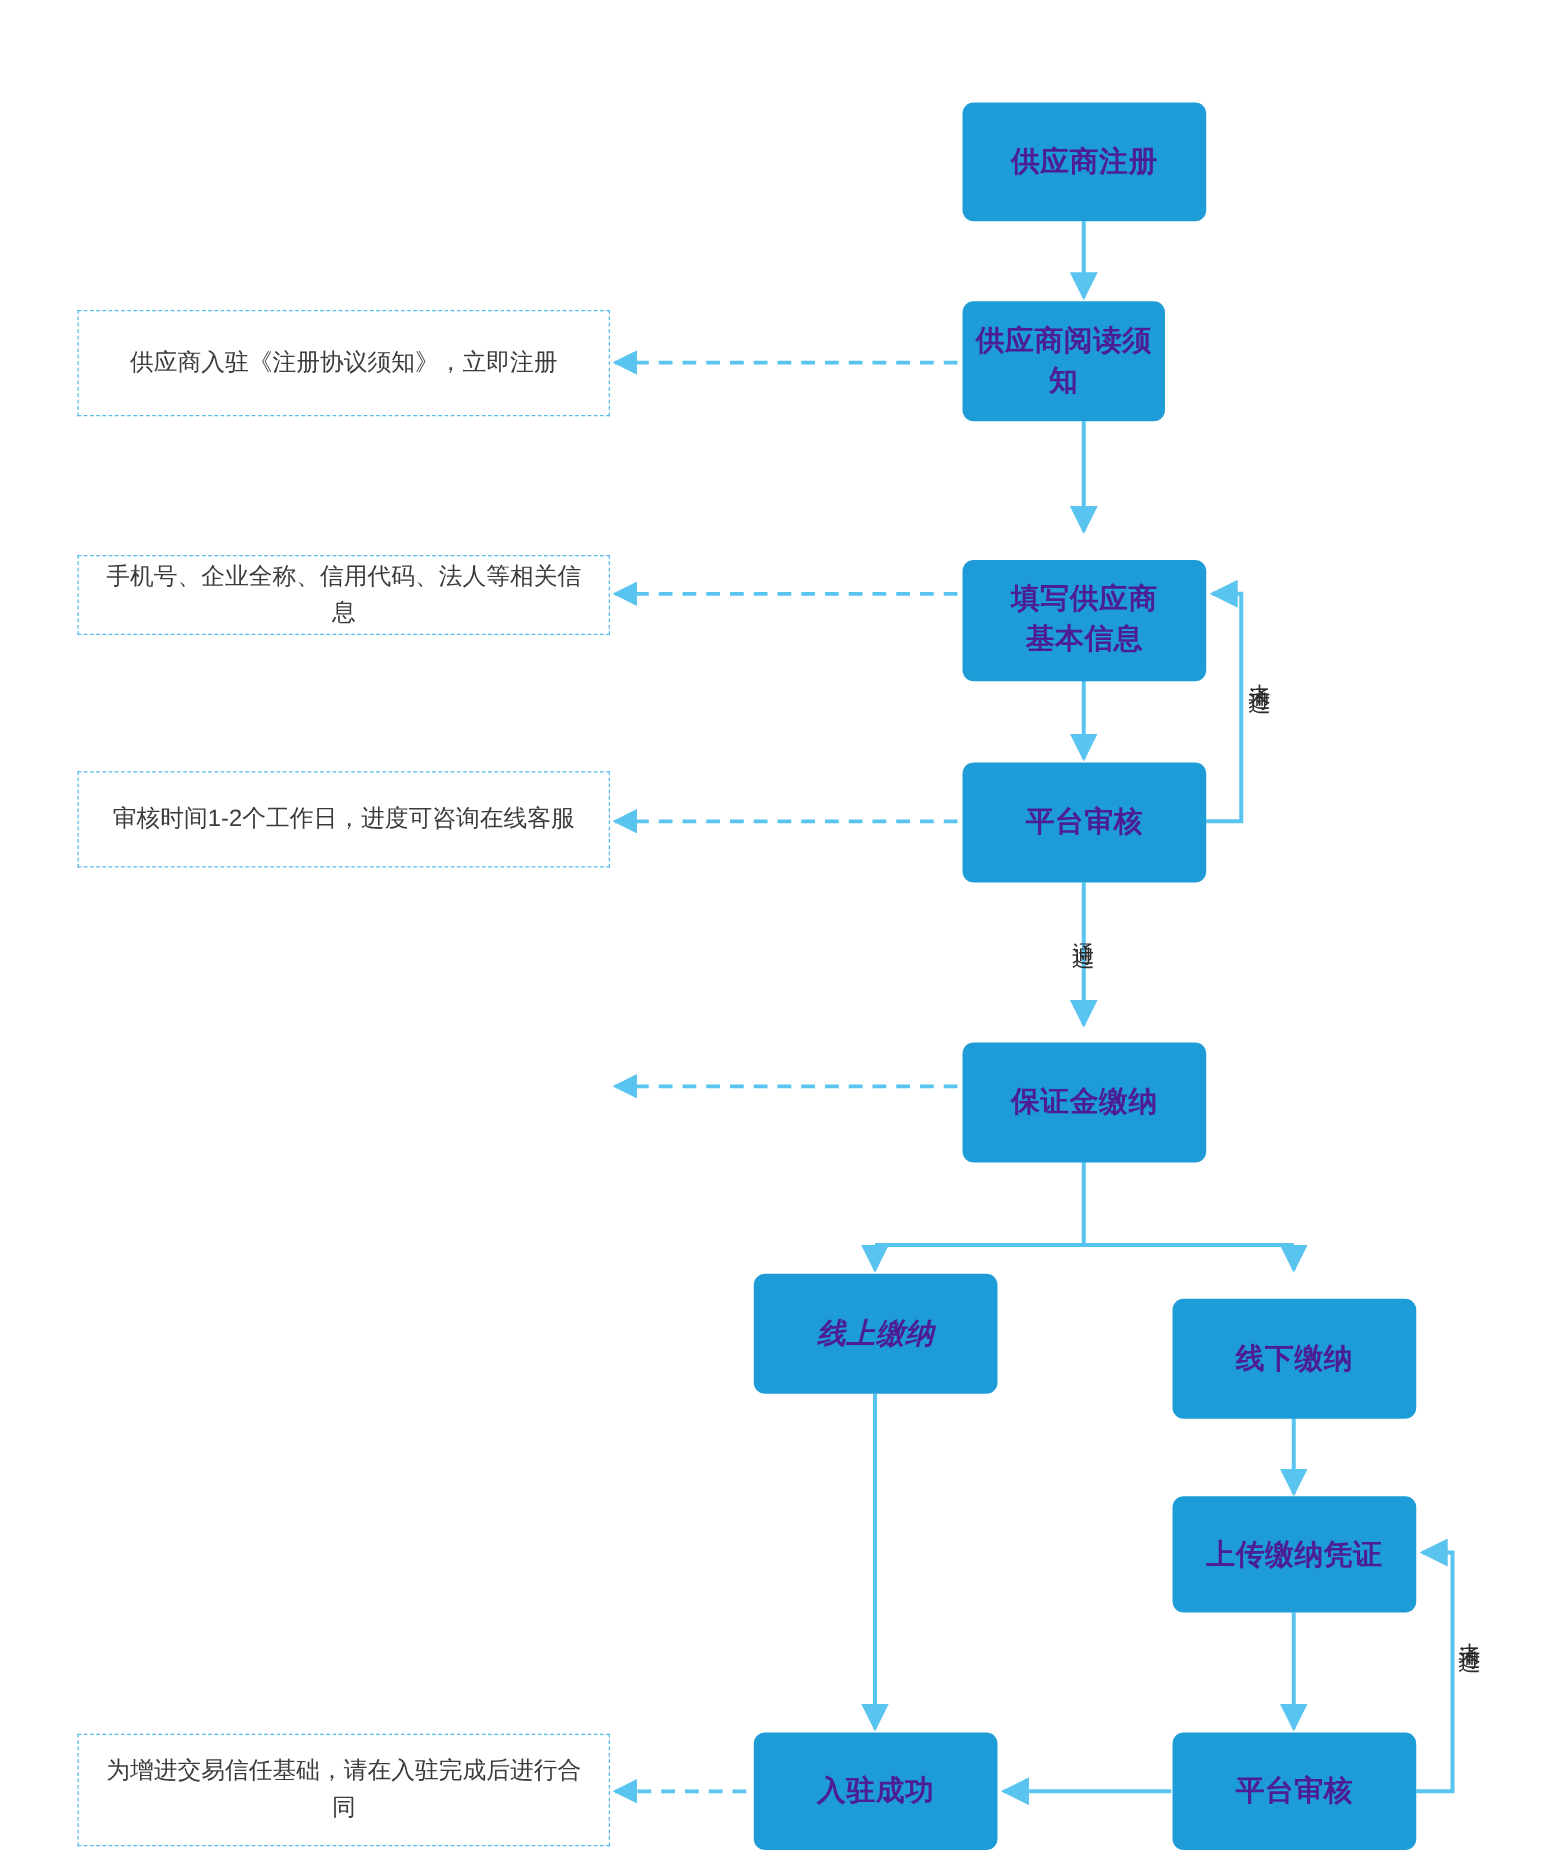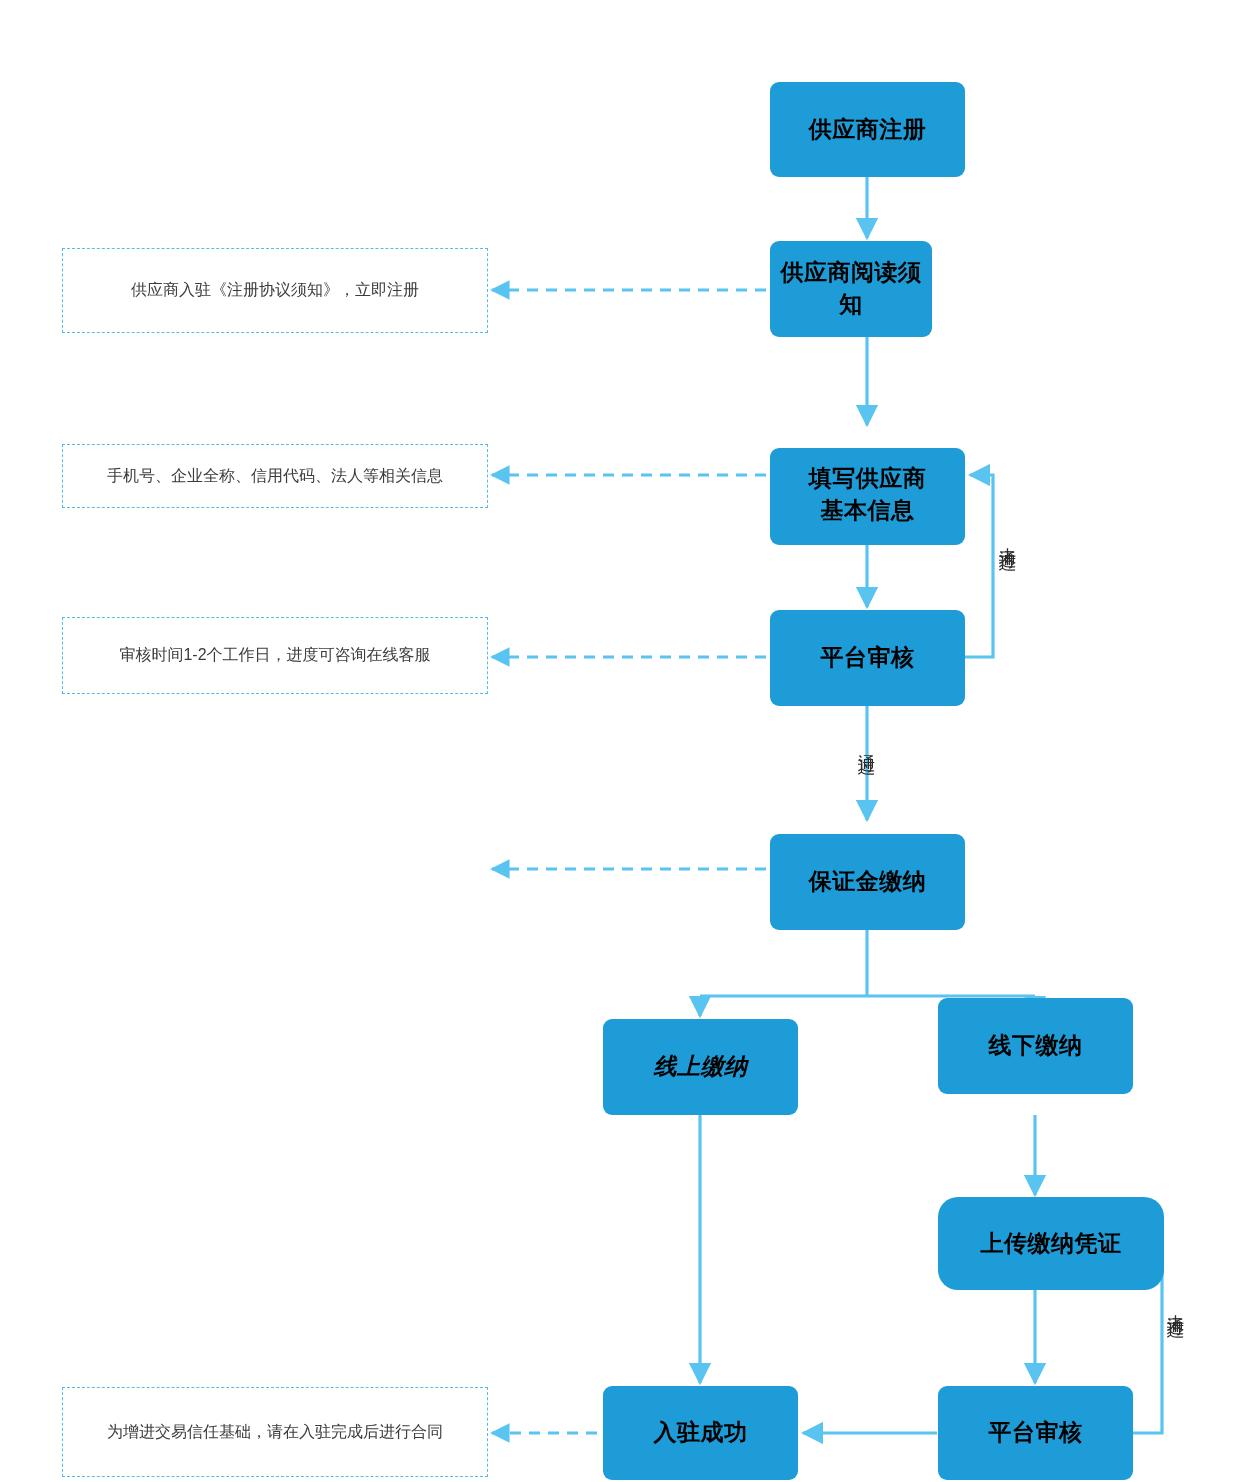--- a/index.html
+++ b/index.html
@@ -29,40 +29,40 @@
 
   
   .node {
     position: absolute;
     background: #1E9CD7;
     border-radius: 9px;
     display: flex;
     align-items: center;
     justify-content: center;
     text-align: center;
-    color: #000000;
+    color: #4c1d95;
     font-weight: bold;
     font-size: 23px;
     line-height: 1.38;
     letter-spacing: 0.5px;
     z-index: 3;
     padding: 4px 8px;
   }
 
   
   .note {
     position: absolute;
     background: #ffffff;
     border: 1.5px dashed #54BCEC;
     display: flex;
     align-items: center;
     justify-content: center;
     text-align: center;
     color: #3b3b3b;
-    font-size: 16px;
+    font-size: 19px;
     line-height: 1.55;
     z-index: 3;
     padding: 6px 14px;
   }
 
   
   .edge-label {
     position: absolute;
     color: #2b2b2b;
     font-size: 18px;
@@ -132,23 +132,23 @@
 
   <div class="node" style="left:770px; top:448px; width:195px; height:97px; white-space:pre-line;font-family:Liberation Mono, monospace;">填写供应商
 基本信息</div>
 
   <div class="node" style="left:770px; top:610px; width:195px; height:96px;">平台审核</div>
 
   <div class="node" style="left:770px; top:822px; width:195px; height:96px;margin-top:12px;">保证金缴纳</div>
 
   <div class="node" style="left:603px; top:1019px; width:195px; height:96px;font-style:italic;">线上缴纳</div>
 
-  <div class="node" style="left:938px; top:998px; width:195px; height:96px;">线下缴纳</div>
+  <div class="node" style="left:938px; top:1039px; width:195px; height:96px;">线下缴纳</div>
 
-  <div class="node" style="left:938px; top:1197px; width:226px; height:93px;border-radius:20px;">上传缴纳凭证</div>
+  <div class="node" style="left:938px; top:1197px; width:195px; height:93px;">上传缴纳凭证</div>
 
   <div class="node" style="left:938px; top:1386px; width:195px; height:94px;">平台审核</div>
 
   <div class="node" style="left:603px; top:1386px; width:195px; height:94px;">入驻成功</div>
 
   <div class="note" style="left:62px; top:248px; width:426px; height:85px;">供应商入驻《注册协议须知》，立即注册</div>
 
   <div class="note" style="left:62px; top:444px; width:426px; height:64px;">手机号、企业全称、信用代码、法人等相关信息</div>
 
   <div class="note" style="left:62px; top:617px; width:426px; height:77px;">审核时间1-2个工作日，进度可咨询在线客服</div>

